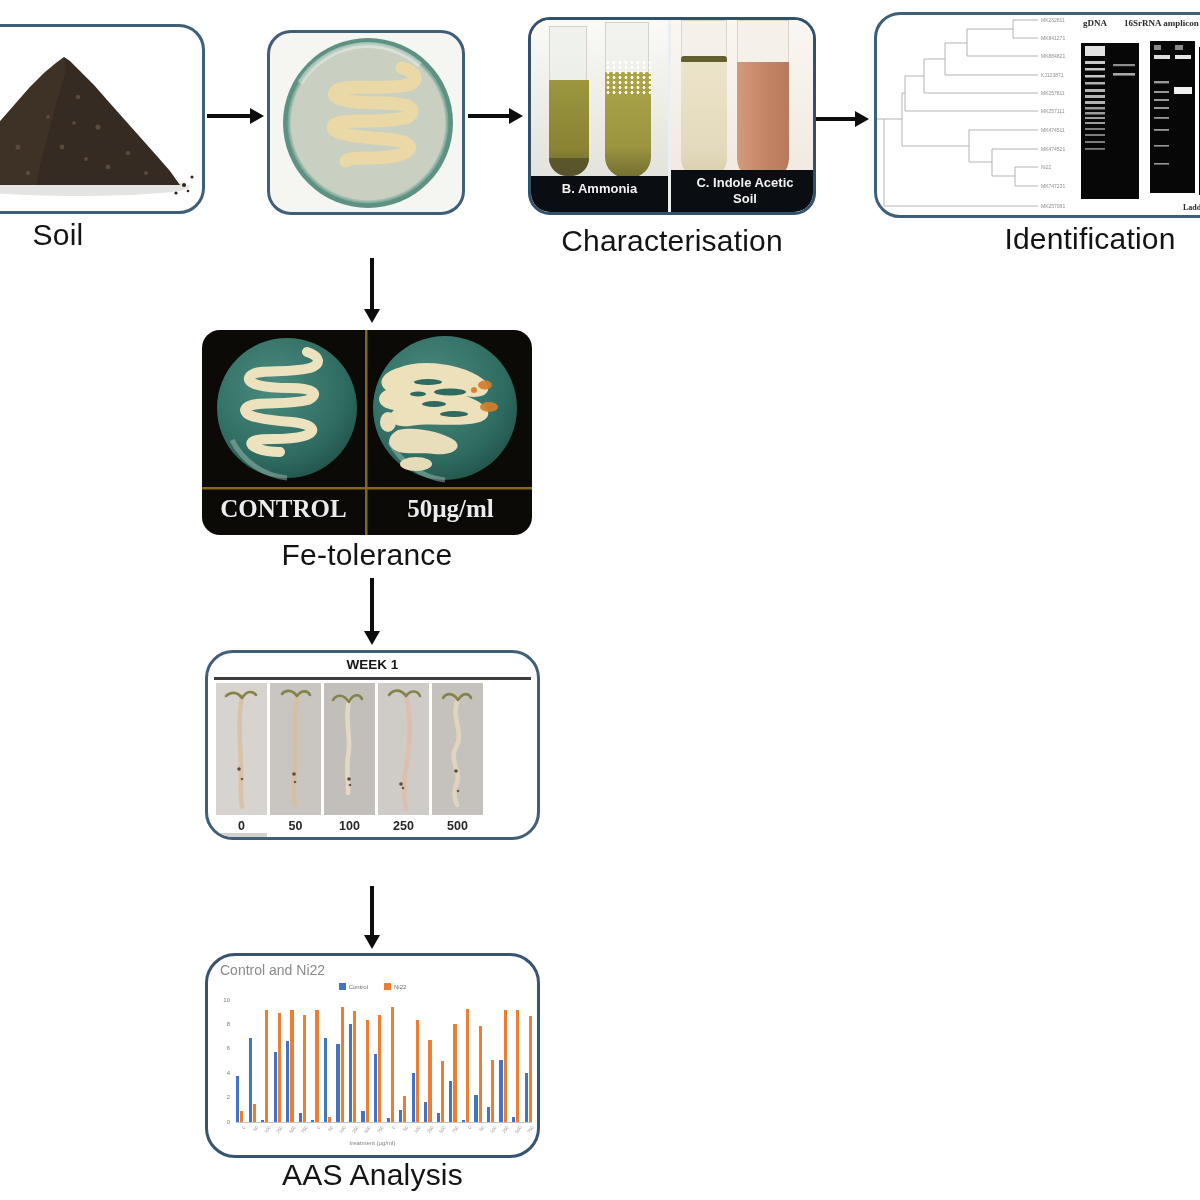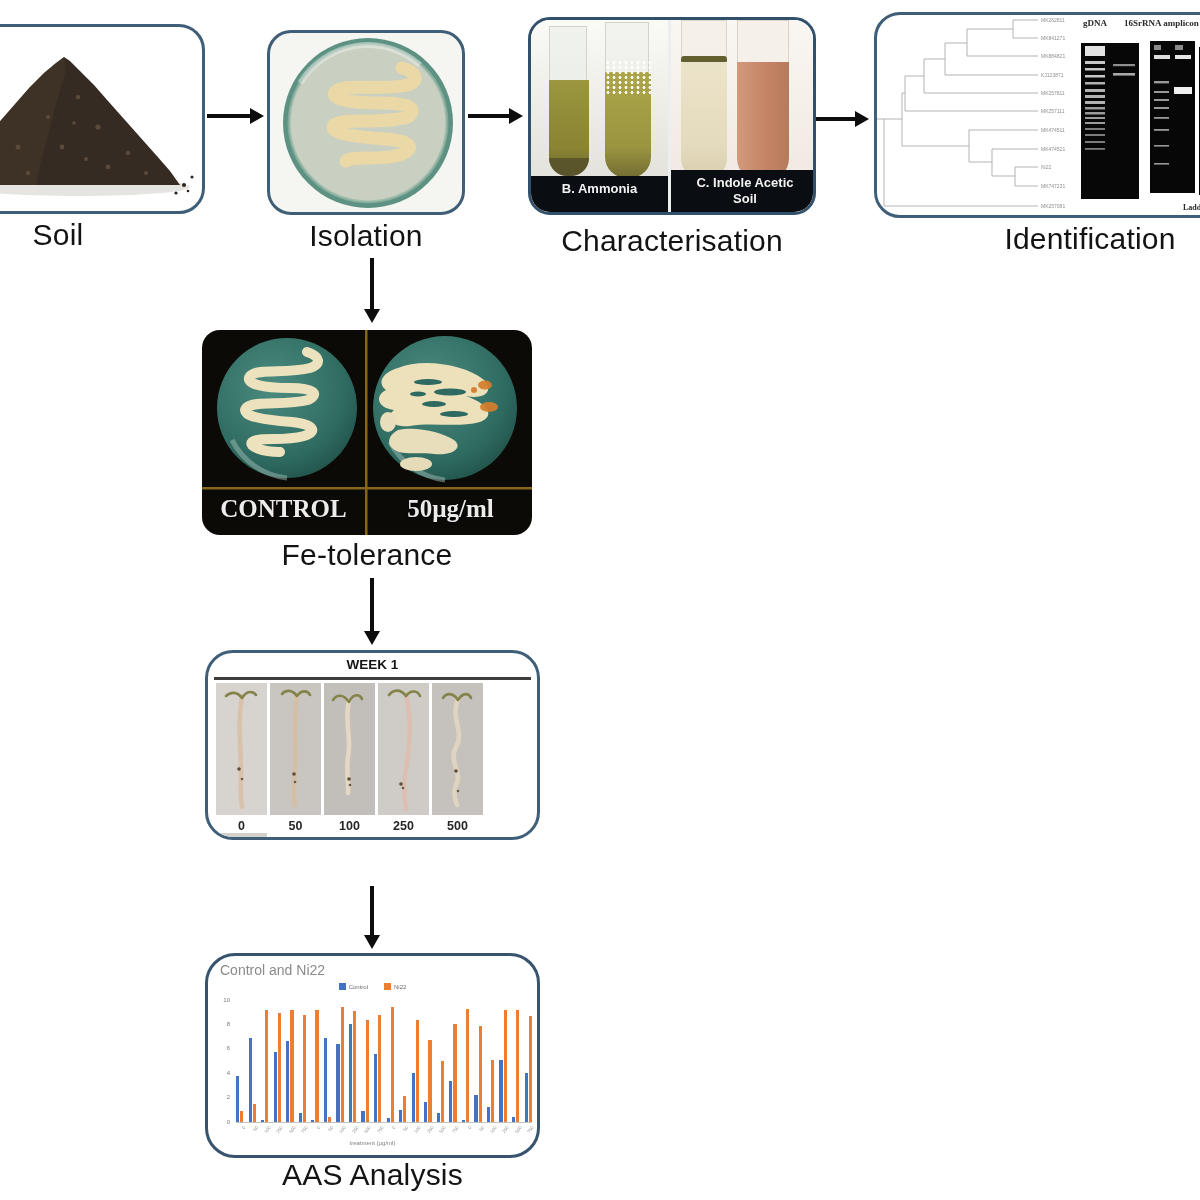--- a/index.html
+++ b/index.html
@@ -85,21 +85,20 @@
 
   <div class="panel" style="left:267px;top:30px;width:198px;height:185px;border-radius:24px;background:#f5f5f2;">
     <svg width="192" height="179" viewBox="0 0 192 179">
       <circle cx="98" cy="90" r="85" fill="#5d9181"></circle>
       <circle cx="98" cy="90" r="79" fill="#c9cfc1"></circle>
       <circle cx="98" cy="90" r="79" fill="none" stroke="#8fb4a4" stroke-width="3" opacity=".7"></circle>
       <path d="M30,50 A79,79 0 0 1 150,32" stroke="#ffffff" stroke-width="6" fill="none" opacity=".35"></path>
       <path d="M132,35 C146,38 150,48 138,52 C110,58 76,50 66,58 C58,66 80,70 112,70 C140,70 148,76 138,84 C110,92 74,84 64,92 C58,100 84,104 116,106 C142,108 146,116 130,122 C104,128 84,122 76,128" fill="none" stroke="#ead9a6" stroke-width="13" stroke-linecap="round" stroke-linejoin="round"></path>
     </svg>
   </div>
-  <div class="cap" style="left:267px;top:219px;width:198px;">Isolation</div>
 
   <div class="harrow" style="left:468px;top:114px;width:42px;"></div>
 
   <div class="panel" style="left:528px;top:17px;width:288px;height:198px;border-radius:22px;border-color:#31506b;">
     <div class="photo" style="left:0;width:137px;background:linear-gradient(180deg,#fafaf7,#e9e8e1 60%,#dfdfda);text-decoration:underline;">
       <div class="tube" style="left:18px;top:6px;width:38px;height:58px;background:rgba(233,236,232,.55);border:1px solid #d3d3ca;border-bottom:none;"></div>
       <div class="tube" style="left:18px;top:60px;width:40px;height:96px;background:linear-gradient(180deg,#9b963f,#8a8433 70%,#6f6a30);border-radius:0 0 19px 19px;"></div>
       <div class="tube" style="left:18px;top:138px;width:40px;height:18px;background:#55502a;border-radius:0 0 19px 19px;opacity:.85;"></div>
       <div class="tube" style="left:74px;top:2px;width:44px;height:52px;background:rgba(236,238,233,.55);border:1px solid #d3d3ca;border-bottom:none;"></div>
       <div class="tube" style="left:74px;top:52px;width:46px;height:106px;background:linear-gradient(180deg,#aca54a,#9b9540 70%,#736d32);border-radius:0 0 21px 21px;"></div>

